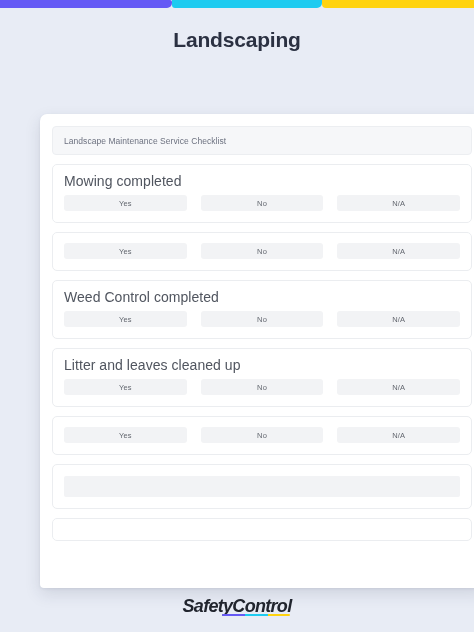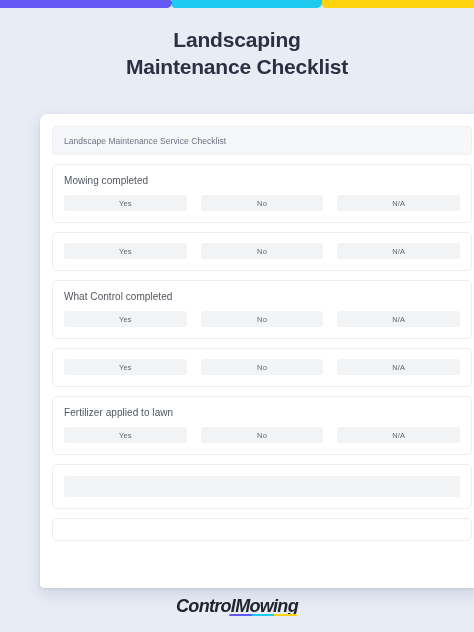--- a/index.html
+++ b/index.html
@@ -100,21 +100,21 @@
   .q-card {
     border: 1px solid #ebedf0;
     border-radius: 5px;
     background: #ffffff;
     padding: 10px 11px 11px 11px;
     margin-bottom: 9px;
   }
 
   .q-label {
     color: #50555f;
-    font-size: 10px;
+    font-size: 14px;
     line-height: 12px;
     letter-spacing: 0.05px;
     margin-bottom: 8px;
   }
 
   .q-options {
     display: flex;
     gap: 14px;
   }
 
@@ -185,21 +185,20 @@
 <body>
 
 <div class="topbar">
   <div class="topbar-seg purple"></div>
   <div class="topbar-seg cyan"></div>
   <div class="topbar-seg yellow"></div>
 </div>
 
 <div class="page-title">
   <span class="line">Landscaping</span>
-  <span class="line">Maintenance Checklist</span>
 </div>
 
 <div class="card">
   <div class="card-inner">
 
     <div class="checklist-header">
       <span class="checklist-header-text">Landscape Maintenance Service Checklist</span>
     </div>
 
     <div class="q-list">
@@ -215,38 +214,38 @@
 
       <div class="q-card">
         <div class="q-options">
           <div class="opt-pill">Yes</div>
           <div class="opt-pill">No</div>
           <div class="opt-pill">N/A</div>
         </div>
       </div>
 
       <div class="q-card">
-        <div class="q-label">What Control completed</div>
-        <div class="q-options">
-          <div class="opt-pill">Yes</div>
-          <div class="opt-pill">No</div>
-          <div class="opt-pill">N/A</div>
-        </div>
-      </div>
-
-      <div class="q-card">
-        <div class="q-options">
-          <div class="opt-pill">Yes</div>
-          <div class="opt-pill">No</div>
-          <div class="opt-pill">N/A</div>
-        </div>
-      </div>
-
-      <div class="q-card">
-        <div class="q-label">Fertilizer applied to lawn</div>
+        <div class="q-label">Weed Control completed</div>
+        <div class="q-options">
+          <div class="opt-pill">Yes</div>
+          <div class="opt-pill">No</div>
+          <div class="opt-pill">N/A</div>
+        </div>
+      </div>
+
+      <div class="q-card">
+        <div class="q-label">Litter and leaves cleaned up</div>
+        <div class="q-options">
+          <div class="opt-pill">Yes</div>
+          <div class="opt-pill">No</div>
+          <div class="opt-pill">N/A</div>
+        </div>
+      </div>
+
+      <div class="q-card">
         <div class="q-options">
           <div class="opt-pill">Yes</div>
           <div class="opt-pill">No</div>
           <div class="opt-pill">N/A</div>
         </div>
       </div>
 
       <div class="q-card">
         <input class="q-input" type="text" placeholder="" style="">
       </div>
@@ -255,20 +254,20 @@
         
         
       </div>
 
     </div>
   </div>
 </div>
 
 <div class="footer">
   <div class="logo">
-    <span class="logo-text">Control</span><span class="logo-text">Mowing</span>
+    <span class="logo-text">Safety</span><span class="logo-text">Control</span>
     <span class="logo-underline">
       <span class="lu-purple"></span>
       <span class="lu-cyan"></span>
       <span class="lu-yellow"></span>
     </span>
   </div>
 </div>
 
 </body></html>

